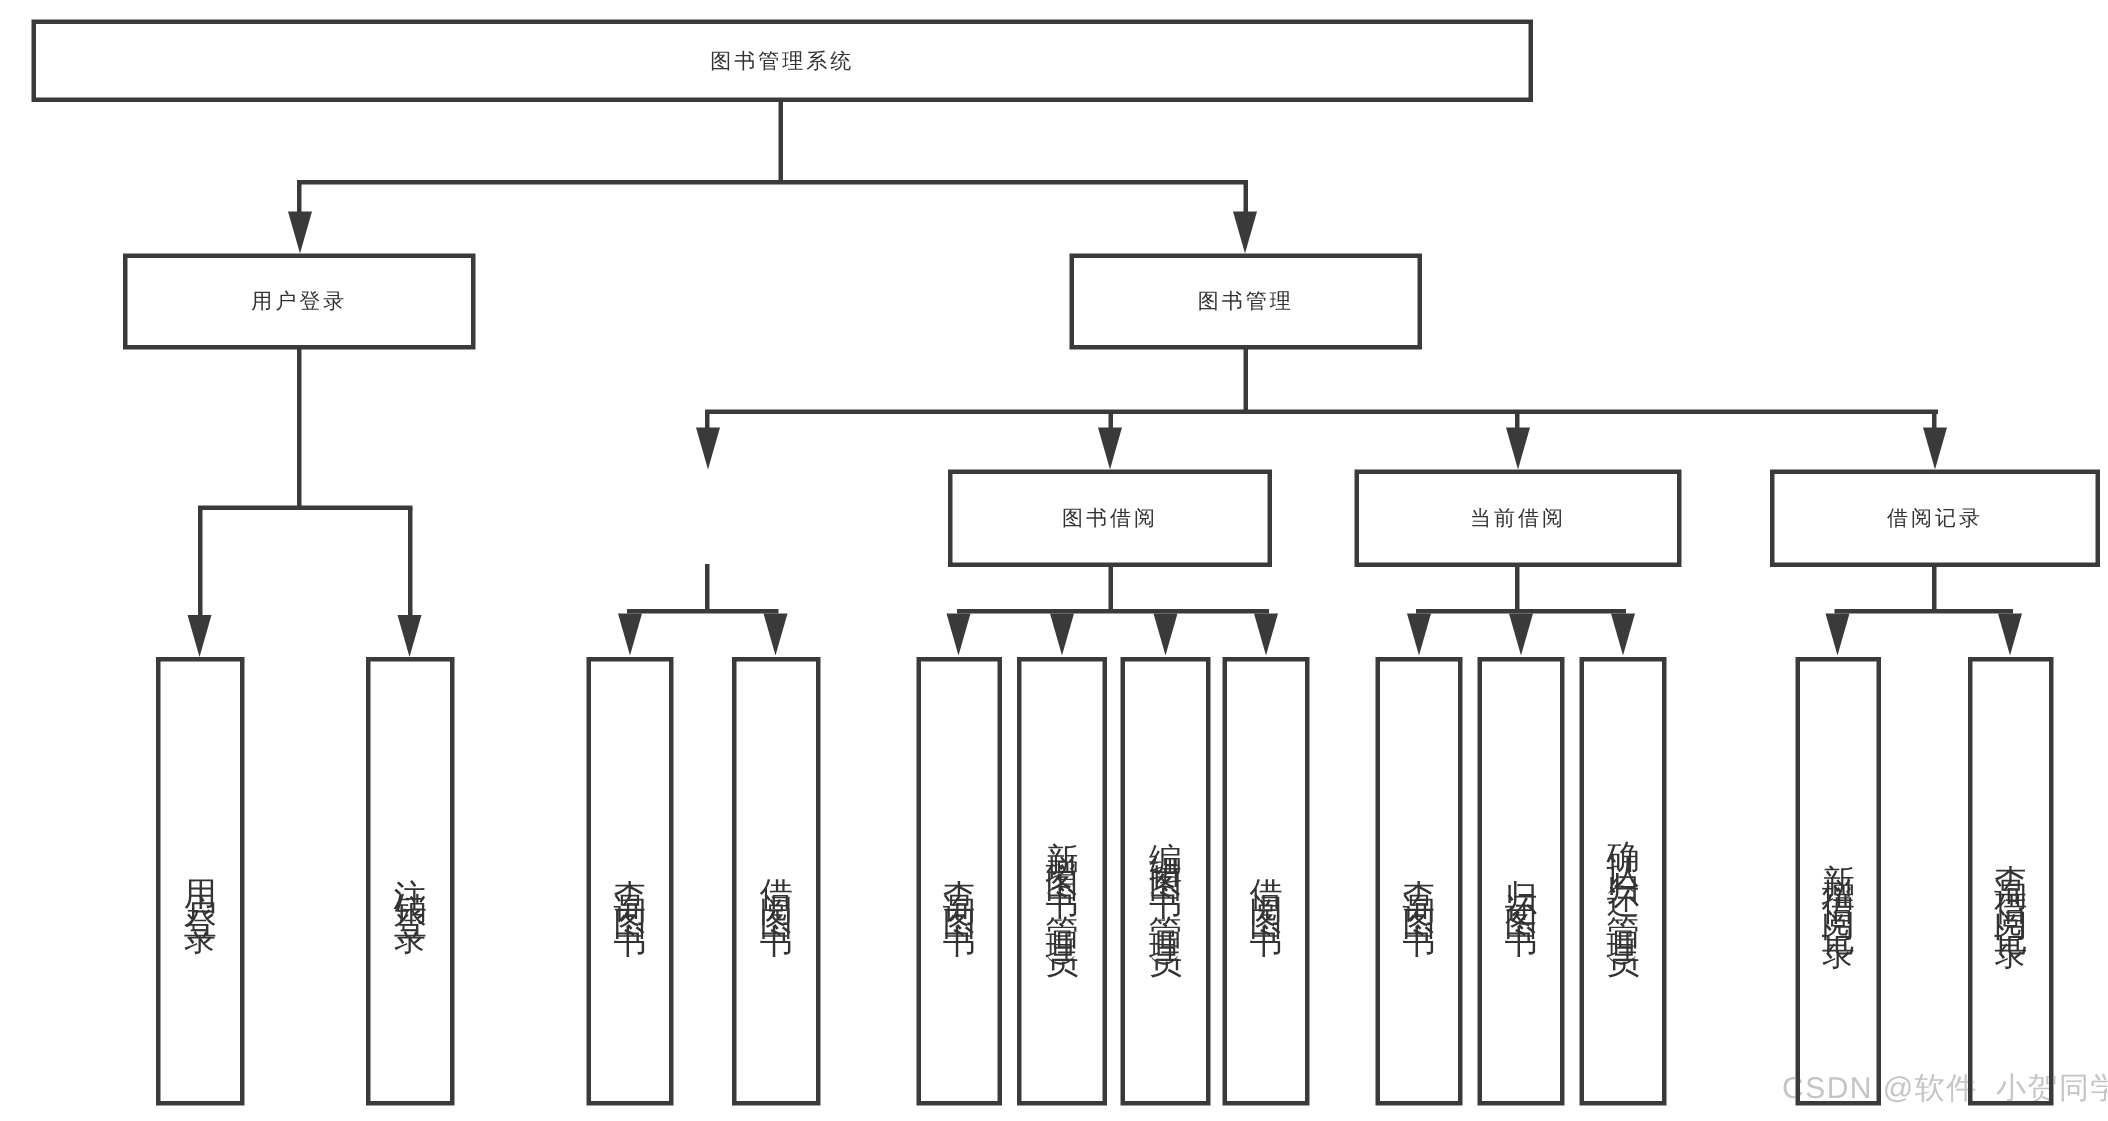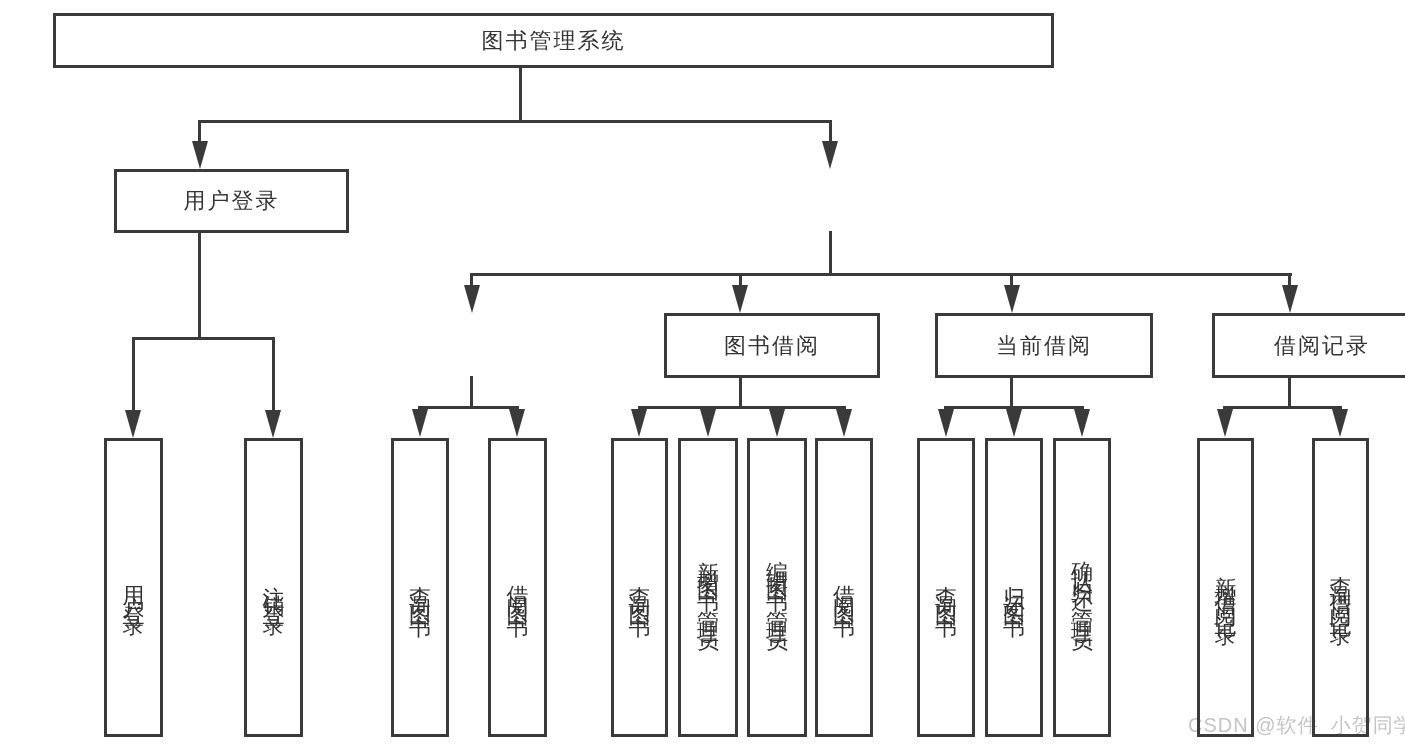--- a/index.html
+++ b/index.html
@@ -4,21 +4,21 @@
 <style>
   html,body{margin:0;padding:0;background:#fff;}
   .canvas{
     position:relative;width:1405px;height:747px;background:#fff;overflow:hidden;
     font-family:"Liberation Sans","DejaVu Sans",sans-serif;color:#333;
   }
   
   .b{
     position:absolute;box-sizing:border-box;background:#fff;border:3px solid #3a3a3a;
     display:flex;align-items:center;justify-content:center;
-    font-size:22px;letter-spacing:2px;color:#333;white-space:nowrap;margin-left:32px;
+    font-size:14px;letter-spacing:2px;color:#333;white-space:nowrap;
   }
   
   .vb{
     position:absolute;box-sizing:border-box;background:#fff;border:3px solid #3a3a3a;
     display:flex;align-items:center;justify-content:center;
   }
   .vt{
     writing-mode:vertical-rl;text-orientation:mixed;
     font-size:22px;letter-spacing:10px;color:#333;line-height:1;white-space:nowrap;
   }
@@ -44,20 +44,21 @@
   <div class="b" style="left:21px;top:13px;width:1001px;height:55px;">图书管理系统</div>
 
   <div class="vl" style="left:519px;top:66px;height:56px;"></div>
   <div class="hl" style="left:198px;top:120px;width:634px;"></div>
   <div class="vl" style="left:198px;top:122px;height:22px;"></div>
   <div class="ar" style="left:192px;top:141px;"></div>
   <div class="vl" style="left:829px;top:122px;height:22px;"></div>
   <div class="ar" style="left:822px;top:141px;"></div>
 
   <div class="b" style="left:82px;top:169px;width:235px;height:64px;">用户登录</div>
+  <div class="b" style="left:713px;top:169px;width:235px;height:64px;">图书管理</div>
 
   <div class="vl" style="left:198px;top:231px;height:108px;"></div>
   <div class="hl" style="left:132px;top:337px;width:143px;"></div>
   <div class="vl" style="left:132px;top:339px;height:74px;"></div>
   <div class="ar" style="left:125px;top:410px;"></div>
   <div class="vl" style="left:272px;top:339px;height:74px;"></div>
   <div class="ar" style="left:265px;top:410px;"></div>
 
   <div class="vl" style="left:829px;top:231px;height:44px;"></div>
   <div class="hl" style="left:470px;top:273px;width:822px;"></div>

